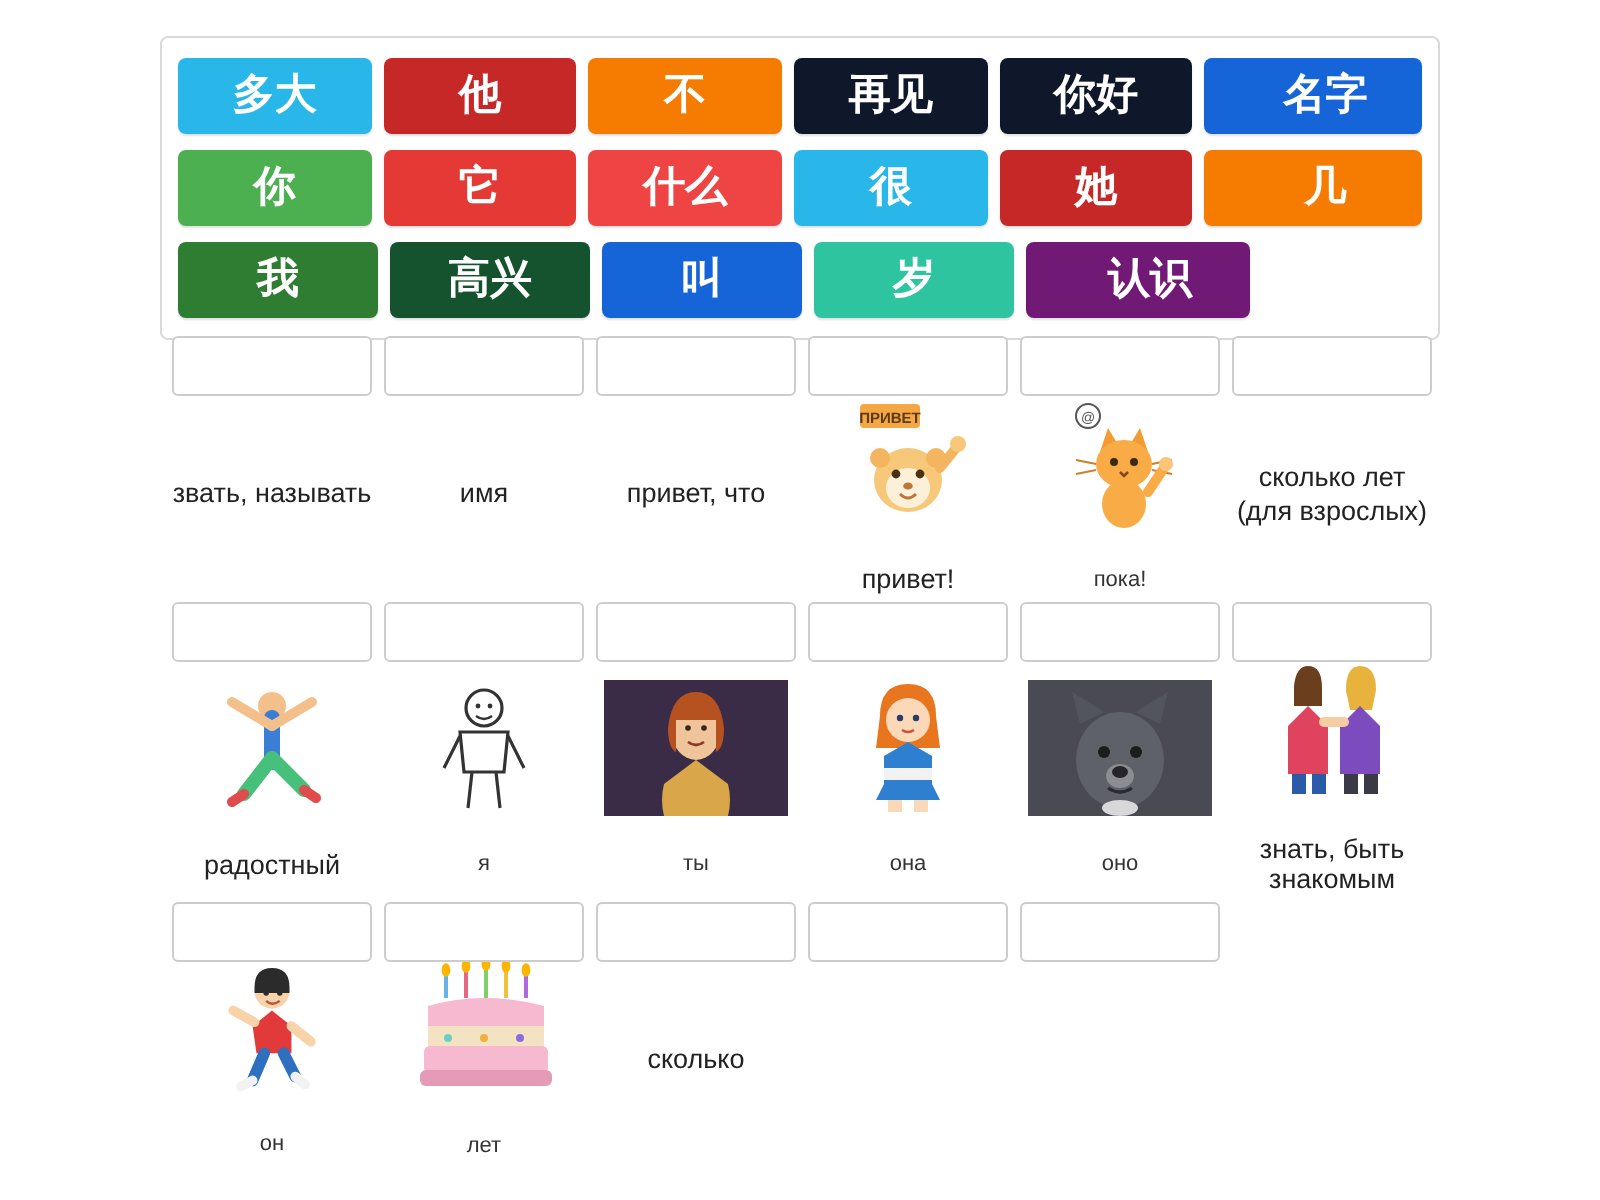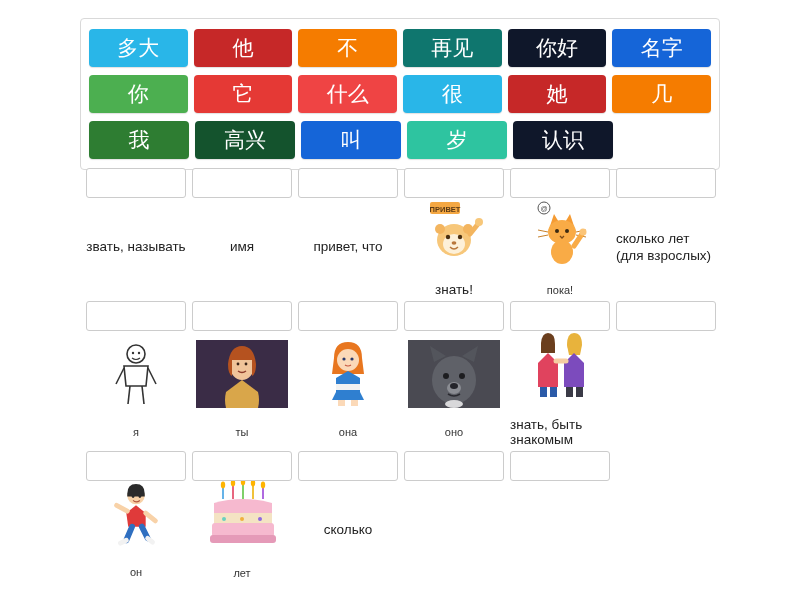--- a/index.html
+++ b/index.html
@@ -37,26 +37,26 @@
   .bank-row:last-child { margin-bottom: 2px; }
   .tile {
     width: 100px;
     height: 38px;
     margin-right: 6px;
     border-radius: 4px;
     color: #ffffff;
     font-size: 21px;
     line-height: 38px;
     text-align: center;
-    font-weight: normal;
+    font-weight: bold;
     box-shadow: 0 1px 1px rgba(0,0,0,0.12);
     cursor: pointer;
     user-select: none;
   }
-  .tile:last-child { margin-right: 0; }
+  .tile:last-child { margin-right: 0; padding-left: 12px; }
 
   
   .grid {
     position: absolute;
     left: 86px;
     top: 168px;
     width: 660px;
   }
   .group { margin-bottom: 4px; }
   .slot-row {
@@ -76,20 +76,21 @@
     display: flex;
   }
   .cell {
     width: 100px;
     margin-right: 6px;
     min-height: 96px;
     display: flex;
     flex-direction: column;
     align-items: center;
     justify-content: center;
+    text-align: center;
     box-sizing: border-box;
     gap: 16px;
   }
   .cell-text {
     font-size: 13.5px;
     color: #222222;
     line-height: 1.25;
   }
   .cap {
     font-size: 11px;
@@ -115,40 +116,40 @@
 <body>
 
 <div id="app">
 
   <div class="word-bank">
 
     <div class="bank-row">
       <div class="tile" style="background:#29b6e8">多大</div>
       <div class="tile" style="background:#c62828">他</div>
       <div class="tile" style="background:#f57c00">不</div>
-      <div class="tile" style="background:#0f766e">再见</div>
+      <div class="tile" style="background:#0f172a">再见</div>
       <div class="tile" style="background:#0f172a">你好</div>
       <div class="tile" style="background:#1565d8">名字</div>
     </div>
 
     <div class="bank-row">
       <div class="tile" style="background:#4caf50">你</div>
       <div class="tile" style="background:#e53935">它</div>
       <div class="tile" style="background:#ef4444">什么</div>
       <div class="tile" style="background:#29b6e8">很</div>
       <div class="tile" style="background:#c62828">她</div>
       <div class="tile" style="background:#f57c00">几</div>
     </div>
 
     <div class="bank-row">
       <div class="tile" style="background:#2e7d32">我</div>
       <div class="tile" style="background:#14532d">高兴</div>
       <div class="tile" style="background:#1565d8">叫</div>
       <div class="tile" style="background:#2ec4a0">岁</div>
-      <div class="tile" style="background:#0f172a">认识</div>
+      <div class="tile" style="background:#701a75">认识</div>
     </div>
 
   </div>
 
   <div class="grid">
 
     <div class="group">
       <div class="slot-row">
         <div class="slot"></div>
         <div class="slot"></div>
@@ -180,21 +181,21 @@
             <ellipse cx="30" cy="46" rx="11" ry="10" fill="#fdf0d8"></ellipse>
             <circle cx="16" cy="31" r="5" fill="#f3b55f"></circle>
             <circle cx="44" cy="31" r="5" fill="#f3b55f"></circle>
             <circle cx="24" cy="39" r="2.2" fill="#4a2f10"></circle>
             <circle cx="36" cy="39" r="2.2" fill="#4a2f10"></circle>
             <ellipse cx="30" cy="45" rx="2.4" ry="1.8" fill="#b9773a"></ellipse>
             <path d="M26 49 Q30 53 34 49" stroke="#b9773a" stroke-width="1.4" fill="none"></path>
             <path d="M46 36 L54 26" stroke="#f3b55f" stroke-width="5" stroke-linecap="round"></path>
             <circle cx="55" cy="24" r="4" fill="#f7c77a"></circle>
           </svg>
-          <div class="cap big">знать!</div>
+          <div class="cap big">привет!</div>
         </div>
 
         <div class="cell">
           <svg class="pic-sm" viewBox="0 0 60 66">
             <rect x="0" y="0" width="60" height="66" fill="#ffffff"></rect>
             <circle cx="14" cy="8" r="6" fill="none" stroke="#555" stroke-width="1"></circle>
             <text x="14" y="11" font-size="7" fill="#555" text-anchor="middle" font-family="'Liberation Sans',sans-serif">@</text>
             <path d="M20 26 L24 14 L30 24 Z" fill="#f59b33"></path>
             <path d="M44 26 L40 14 L34 24 Z" fill="#f59b33"></path>
             <ellipse cx="32" cy="32" rx="14" ry="12" fill="#f9ab46"></ellipse>
@@ -221,20 +222,34 @@
       <div class="slot-row">
         <div class="slot"></div>
         <div class="slot"></div>
         <div class="slot"></div>
         <div class="slot"></div>
         <div class="slot"></div>
         <div class="slot"></div>
       </div>
       <div class="item-row">
 
+        <div class="cell">
+          <svg class="pic" viewBox="0 0 92 68">
+            <rect x="0" y="0" width="92" height="68" fill="#ffffff"></rect>
+            <circle cx="46" cy="14" r="7" fill="#f3c08b"></circle>
+            <path d="M46 20 L46 42" stroke="#3a7fd5" stroke-width="8" stroke-linecap="round"></path>
+            <path d="M46 24 L26 12" stroke="#f3c08b" stroke-width="5" stroke-linecap="round"></path>
+            <path d="M46 24 L66 12" stroke="#f3c08b" stroke-width="5" stroke-linecap="round"></path>
+            <path d="M46 40 L32 58" stroke="#46c07a" stroke-width="7" stroke-linecap="round"></path>
+            <path d="M46 40 L62 56" stroke="#46c07a" stroke-width="7" stroke-linecap="round"></path>
+            <path d="M32 58 L26 62" stroke="#e04b4b" stroke-width="5" stroke-linecap="round"></path>
+            <path d="M62 56 L68 60" stroke="#e04b4b" stroke-width="5" stroke-linecap="round"></path>
+          </svg>
+          <div class="cap big">радостный</div>
+        </div>
 
         <div class="cell">
           <svg class="pic" viewBox="0 0 92 68">
             <rect x="0" y="0" width="92" height="68" fill="#ffffff"></rect>
             <circle cx="46" cy="14" r="9" fill="none" stroke="#333" stroke-width="1.6"></circle>
             <circle cx="43" cy="13" r="1.2" fill="#333"></circle>
             <circle cx="49" cy="13" r="1.2" fill="#333"></circle>
             <path d="M42 18 Q46 21 50 18" stroke="#333" stroke-width="1.2" fill="none"></path>
             <path d="M34 26 L58 26 L56 46 L36 46 Z" fill="none" stroke="#333" stroke-width="1.6"></path>
             <path d="M34 28 L26 44" stroke="#333" stroke-width="1.6" fill="none"></path>

